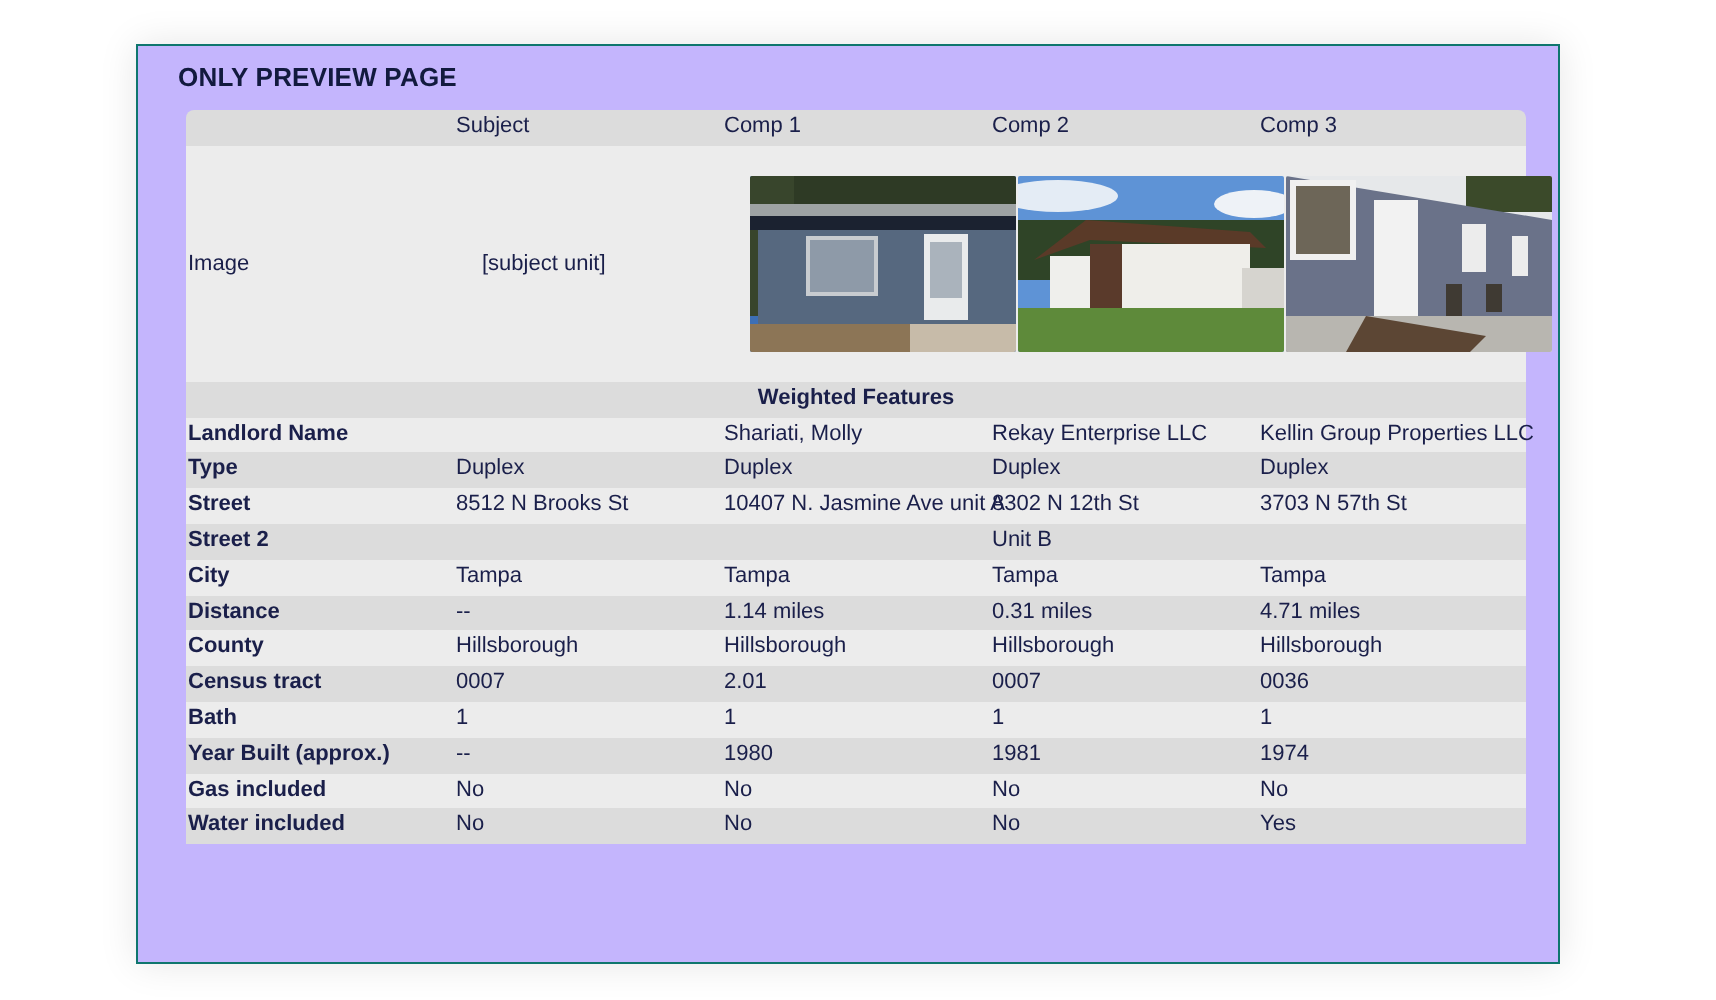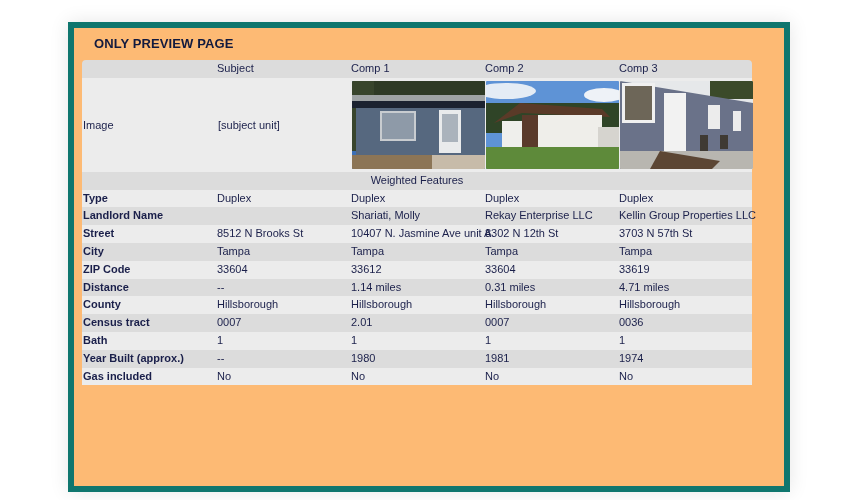--- a/index.html
+++ b/index.html
@@ -4,47 +4,47 @@
 <style>
   html, body { margin:0; padding:0; }
   body {
     width:858px; height:500px; overflow:hidden;
     background:#ffffff;
     font-family:"Liberation Sans", sans-serif;
     position:relative;
   }
   .card {
     position:absolute; left:68px; top:22px; width:710px; height:458px;
-    background:#fdba74;
-    border:6px solid #0f766e;
+    background:#c4b5fd;
+    border:1px solid #0f766e;
     box-shadow:0 0 18px rgba(0,0,0,0.10);
     overflow:hidden;
   }
   .title {
     position:absolute; left:20px; top:8px;
     font-size:13px; font-weight:bold; color:#121a3e;
     letter-spacing:0.1px;
   }
   table {
-    position:absolute; left:8px; top:32px; width:670px;
+    position:absolute; left:24px; top:32px; width:670px;
     border-collapse:collapse; table-layout:fixed;
     font-size:11px; color:#1a1f4a;
   }
   col.c0 { width:134px; } col.c1 { width:134px; } col.c2 { width:134px; } col.c3 { width:134px; } col.c4 { width:134px; }
   td, th {
     padding:0 1px; height:17.8px; line-height:17.8px;
     white-space:nowrap; overflow:visible; text-align:left; font-weight:normal;
   }
   thead tr th { background:#dcdcdc; }
   thead tr:first-child th:first-child { border-top-left-radius:4px; }
   thead tr:first-child th:last-child { border-top-right-radius:4px; }
-  tr.img-row td { background:#ececec; height:90px; line-height:normal; vertical-align:middle; padding:2px; }
+  tr.img-row td { background:#ececec; height:90px; line-height:normal; vertical-align:middle; padding:14px; }
   tr.img-row td.lbl { padding-left:1px; }
   .photo { width:133px; height:88px; display:block; position:relative; overflow:hidden; border-radius:1px; }
-  tr.section td { background:#dcdcdc; text-align:center; font-weight:normal; }
+  tr.section td { background:#dcdcdc; text-align:center; font-weight:bold; }
   tbody tr.r:nth-child(odd) td { background:#ececec; }
   tbody tr.r:nth-child(even) td { background:#dcdcdc; }
   td.key { font-weight:bold; }
 </style>
 </head>
 <body>
 
 <div class="card">
   <div class="title">ONLY PREVIEW PAGE</div>
 
@@ -119,53 +119,53 @@
               <rect x="80" y="54" width="8" height="16" fill="#3f3a33"></rect>
               <rect x="100" y="54" width="8" height="14" fill="#3f3a33"></rect>
             </svg>
           </div>
         </td>
       </tr>
       <tr class="section">
         <td colspan="5">Weighted Features</td>
       </tr>
     <tr class="r">
-          <td class="key">Type</td>
-          <td>Duplex</td>
-          <td>Duplex</td>
-          <td>Duplex</td>
-          <td>Duplex</td>
-        </tr>
-        <tr class="r">
           <td class="key">Landlord Name</td>
           <td></td>
           <td>Shariati, Molly</td>
           <td>Rekay Enterprise LLC</td>
           <td>Kellin Group Properties LLC</td>
+        </tr>
+        <tr class="r">
+          <td class="key">Type</td>
+          <td>Duplex</td>
+          <td>Duplex</td>
+          <td>Duplex</td>
+          <td>Duplex</td>
         </tr>
         <tr class="r">
           <td class="key">Street</td>
           <td>8512 N Brooks St</td>
           <td>10407 N. Jasmine Ave unit A</td>
           <td>8302 N 12th St</td>
           <td>3703 N 57th St</td>
         </tr>
         <tr class="r">
+          <td class="key">Street 2</td>
+          <td></td>
+          <td></td>
+          <td>Unit B</td>
+          <td></td>
+        </tr>
+        <tr class="r">
           <td class="key">City</td>
           <td>Tampa</td>
           <td>Tampa</td>
           <td>Tampa</td>
           <td>Tampa</td>
-        </tr>
-        <tr class="r">
-          <td class="key">ZIP Code</td>
-          <td>33604</td>
-          <td>33612</td>
-          <td>33604</td>
-          <td>33619</td>
         </tr>
         <tr class="r">
           <td class="key">Distance</td>
           <td>--</td>
           <td>1.14 miles</td>
           <td>0.31 miles</td>
           <td>4.71 miles</td>
         </tr>
         <tr class="r">
           <td class="key">County</td>
@@ -195,15 +195,22 @@
           <td>1981</td>
           <td>1974</td>
         </tr>
         <tr class="r">
           <td class="key">Gas included</td>
           <td>No</td>
           <td>No</td>
           <td>No</td>
           <td>No</td>
         </tr>
+        <tr class="r">
+          <td class="key">Water included</td>
+          <td>No</td>
+          <td>No</td>
+          <td>No</td>
+          <td>Yes</td>
+        </tr>
       </tbody>
   </table>
 </div>
 
 </body></html>

